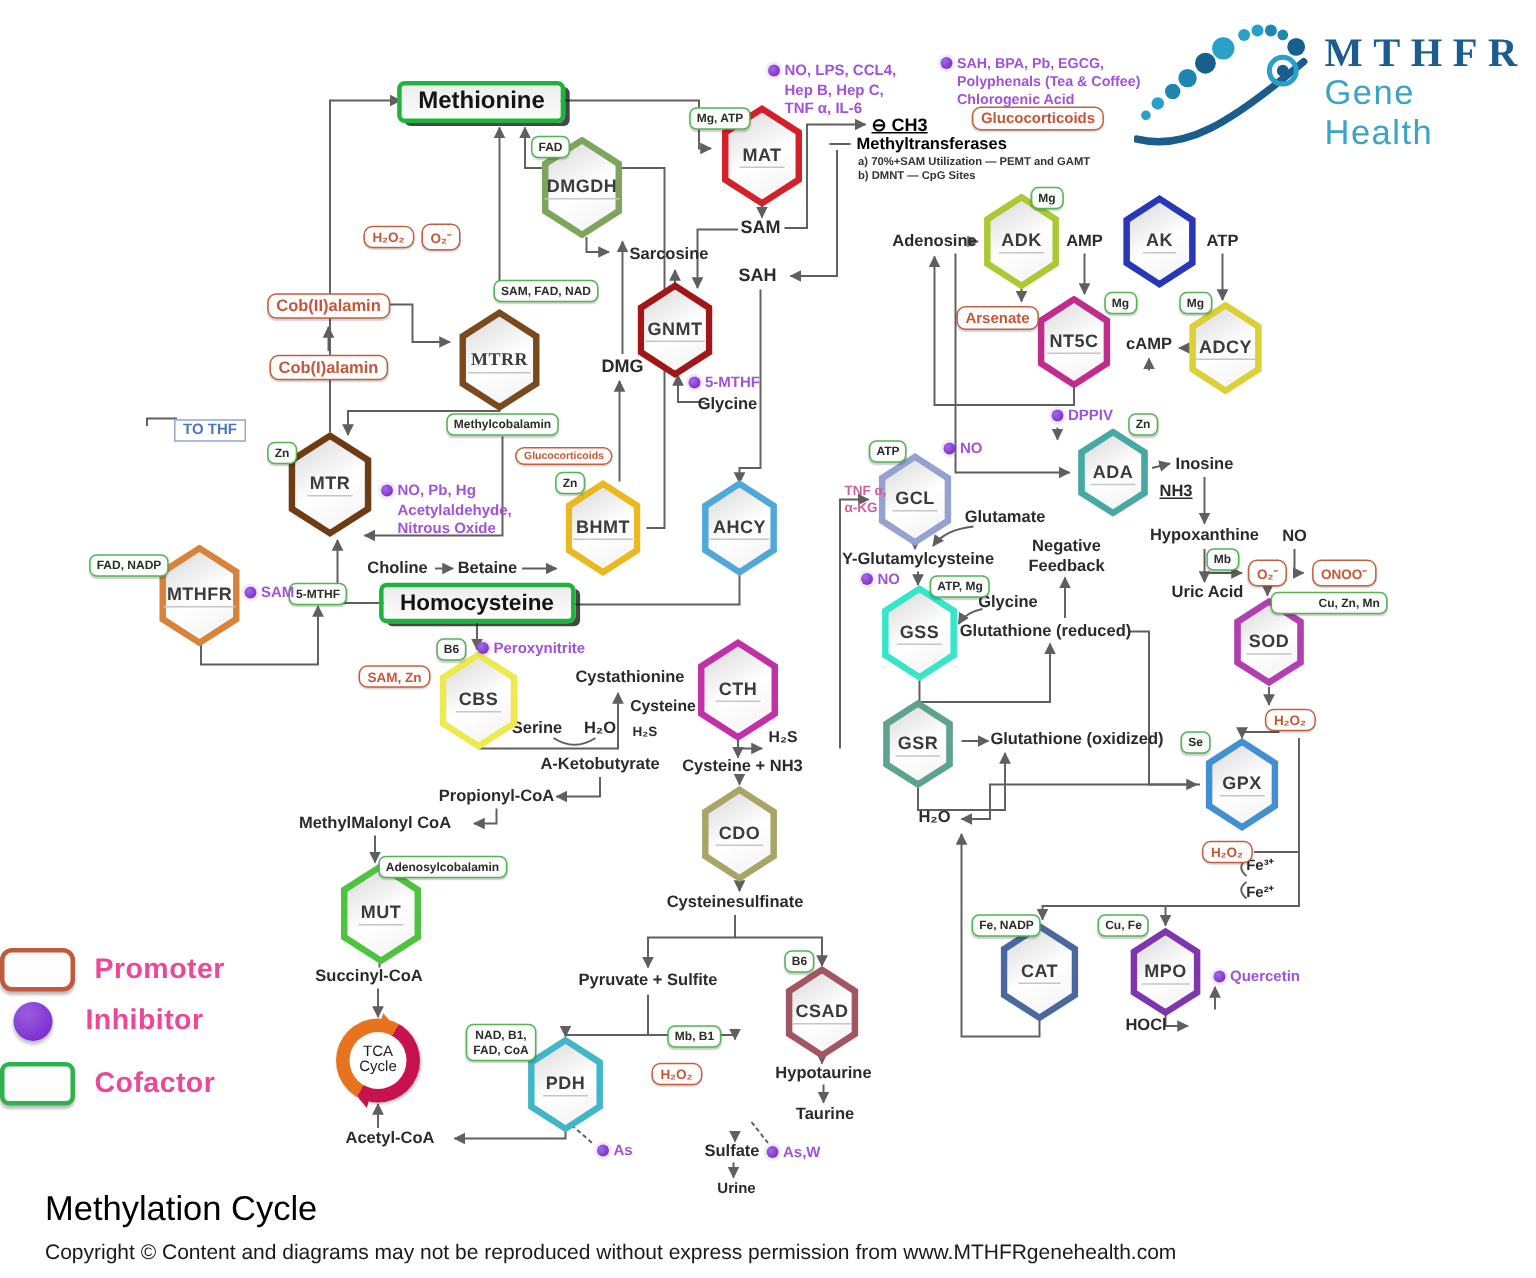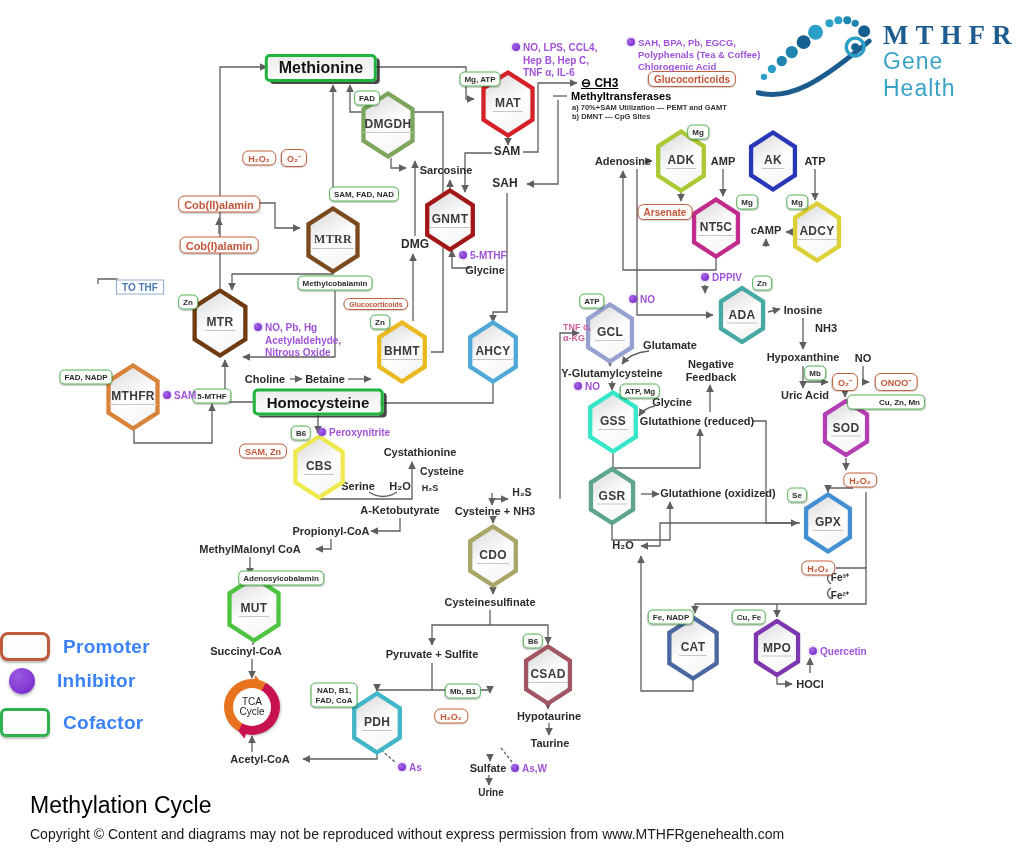--- a/index.html
+++ b/index.html
@@ -51,21 +51,21 @@
   
   .legend-row{position:absolute;display:flex;align-items:center;gap:13px;z-index:6;}
   .lg-prom{width:44px;height:23px;border:3.5px solid #bf5a3c;border-radius:8px;background:#fdfdfd;
      box-shadow:0 2px 2px rgba(0,0,0,.25);}
   .lg-inh{width:26px;height:26px;border-radius:50%;margin:0 9px;
      background:radial-gradient(circle at 35% 30%,#9b5ce0,#7322cc);box-shadow:0 2px 3px rgba(0,0,0,.3);}
   .lg-cof{width:44px;height:23px;border:3.5px solid #2fb14c;border-radius:6px;background:#fdfdfd;
      box-shadow:0 2px 2px rgba(0,0,0,.25);}
   .lg-gene{width:34px;height:37px;margin:0 5px;clip-path:polygon(50% 0,93% 25%,93% 75%,50% 100%,7% 75%,7% 25%);
      background:linear-gradient(150deg,#e2e2e2,#fafafa 60%);}
-  .legend-txt{font-size:19px;font-weight:600;color:#3b82f6;letter-spacing:.3px;}
+  .legend-txt{font-size:19px;font-weight:600;color:#ec4899;letter-spacing:.3px;}
   
   #logo{position:absolute;left:756px;top:12px;width:266px;height:98px;z-index:6;display:flex;align-items:center;}
   #logo-text{margin-left:4px;}
   #logo-name{font-family:"Liberation Serif",serif;font-size:27px;font-weight:700;color:#1d5c8f;letter-spacing:7px;}
   #logo-sub{font-size:23px;font-weight:400;color:#3aa3c6;letter-spacing:1px;margin-top:-3px;}
   #page-title{position:absolute;left:30px;top:792px;font-size:23px;color:#000;z-index:6;}
   #page-copyright{position:absolute;left:30px;top:826px;font-size:14px;color:#1a1a1a;z-index:6;}
 </style>
 </head>
 <body>
@@ -274,20 +274,27 @@
         <span class="hex-txt">MTHFR</span>
       </div>
     </div>
     <div class="hex" style="left: 319px; top: 467px; width: 60px; height: 66px; --c: #eee94e;">
       <div class="hex-shape hex-out"></div>
       <div class="hex-shape hex-in"></div>
       <div class="hex-label">
         <span class="hex-txt">CBS</span>
       </div>
     </div>
+    <div class="hex" style="left: 492px; top: 460px; width: 62px; height: 68px; --c: #c130a6;">
+      <div class="hex-shape hex-out"></div>
+      <div class="hex-shape hex-in"></div>
+      <div class="hex-label">
+        <span class="hex-txt">CTH</span>
+      </div>
+    </div>
     <div class="hex" style="left: 493px; top: 556px; width: 58px; height: 64px; --c: #a8a566;">
       <div class="hex-shape hex-out"></div>
       <div class="hex-shape hex-in"></div>
       <div class="hex-label">
         <span class="hex-txt">CDO</span>
       </div>
     </div>
     <div class="hex" style="left: 377px; top: 723px; width: 58px; height: 64px; --c: #42b6c9;">
       <div class="hex-shape hex-out"></div>
       <div class="hex-shape hex-in"></div>
@@ -398,21 +405,21 @@
     <div class="bluebox" style="left: 140px; top: 274px; margin-top: 13px;">TO THF</div>
     <div class="cof" style="left: 367px; top: 98px;">FAD</div>
     <div class="cof" style="left: 480px; top: 79px;">Mg, ATP</div>
     <div class="cof" style="left: 364px; top: 194px;">SAM, FAD, NAD</div>
     <div class="cof" style="left: 335px; top: 283px;">Methylcobalamin</div>
     <div class="cof" style="left: 188px; top: 302px;">Zn</div>
     <div class="cof" style="left: 380px; top: 322px;">Zn</div>
     <div class="cof" style="left: 86px; top: 377px;">FAD, NADP</div>
     <div class="cof" style="left: 212px; top: 396px;">5-MTHF</div>
     <div class="cof" style="left: 301px; top: 433px;">B6</div>
-    <div class="cof" style="left: 281px; top: 578px; text-align: center;">Adenosylcobalamin</div>
+    <div class="cof" style="left: 295px; top: 578px; text-align: center;">Adenosylcobalamin</div>
     <div class="cof" style="left: 334px; top: 695px;">NAD, B1,
 FAD, CoA</div>
     <div class="cof" style="left: 463px; top: 691px;">Mb, B1</div>
     <div class="cof" style="left: 533px; top: 641px;">B6</div>
     <div class="cof" style="left: 698px; top: 132px;">Mg</div>
     <div class="cof" style="left: 747px; top: 202px;">Mg</div>
     <div class="cof" style="left: 797px; top: 202px;">Mg</div>
     <div class="cof" style="left: 762px; top: 283px;">Zn</div>
     <div class="cof" style="left: 592px; top: 301px;">ATP</div>
     <div class="cof" style="left: 640px; top: 391px;">ATP, Mg</div>
@@ -457,21 +464,21 @@
     <div class="lbl" style="left: 507px; top: 152px; font-size: 12px;">SAM</div>
     <div class="lbl" style="left: 505px; top: 184px; font-size: 12px;">SAH</div>
     <div class="lbl" style="left: 446px; top: 170px;">Sarcosine</div>
     <div class="lbl" style="left: 415px; top: 245px; font-size: 12px;">DMG</div>
     <div class="lbl" style="left: 485px; top: 270px;">Glycine</div>
     <div class="lbl" style="left: 623px; top: 161px;">Adenosine</div>
     <div class="lbl" style="left: 723px; top: 161px;">AMP</div>
     <div class="lbl" style="left: 815px; top: 161px;">ATP</div>
     <div class="lbl" style="left: 766px; top: 230px;">cAMP</div>
     <div class="lbl" style="left: 803px; top: 310px;">Inosine</div>
-    <div class="lbl" style="left: 826px; top: 328px;">NH3</div>
+    <div class="lbl" style="left: 784px; top: 328px; text-decoration: underline;">NH3</div>
     <div class="lbl" style="left: 803px; top: 357px;">Hypoxanthine</div>
     <div class="lbl" style="left: 863px; top: 358px;">NO</div>
     <div class="lbl" style="left: 805px; top: 395px;">Uric Acid</div>
     <div class="lbl" style="left: 265px; top: 379px;">Choline</div>
     <div class="lbl" style="left: 325px; top: 379px;">Betaine</div>
     <div class="lbl" style="left: 358px; top: 486px;">Serine</div>
     <div class="lbl" style="left: 400px; top: 486px;">H₂O</div>
     <div class="lbl" style="left: 420px; top: 452px;">Cystathionine</div>
     <div class="lbl" style="left: 442px; top: 471px; font-size: 10.5px;">Cysteine</div>
     <div class="lbl" style="left: 430px; top: 488px; font-size: 9px;">H₂S</div>
@@ -491,14 +498,14 @@
     <div class="lbl" style="left: 670px; top: 345px;">Glutamate</div>
     <div class="lbl" style="left: 612px; top: 373px;">Y-Glutamylcysteine</div>
     <div class="lbl" style="left: 672px; top: 402px;">Glycine</div>
     <div class="lbl" style="left: 697px; top: 421px;">Glutathione (reduced)</div>
     <div class="lbl" style="left: 711px; top: 371px;">Negative
 Feedback</div>
     <div class="lbl" style="left: 718px; top: 493px;">Glutathione (oxidized)</div>
     <div class="lbl" style="left: 623px; top: 545px;">H₂O</div>
     <div class="lbl" style="left: 840px; top: 578px; font-size: 10px;">Fe³⁺</div>
     <div class="lbl" style="left: 840px; top: 596px; font-size: 10px;">Fe²⁺</div>
-    <div class="lbl" style="left: 810px; top: 684px;">HOCl</div>
+    <div class="lbl" style="left: 764px; top: 684px;">HOCl</div>
   </div>
 
 </body></html>

